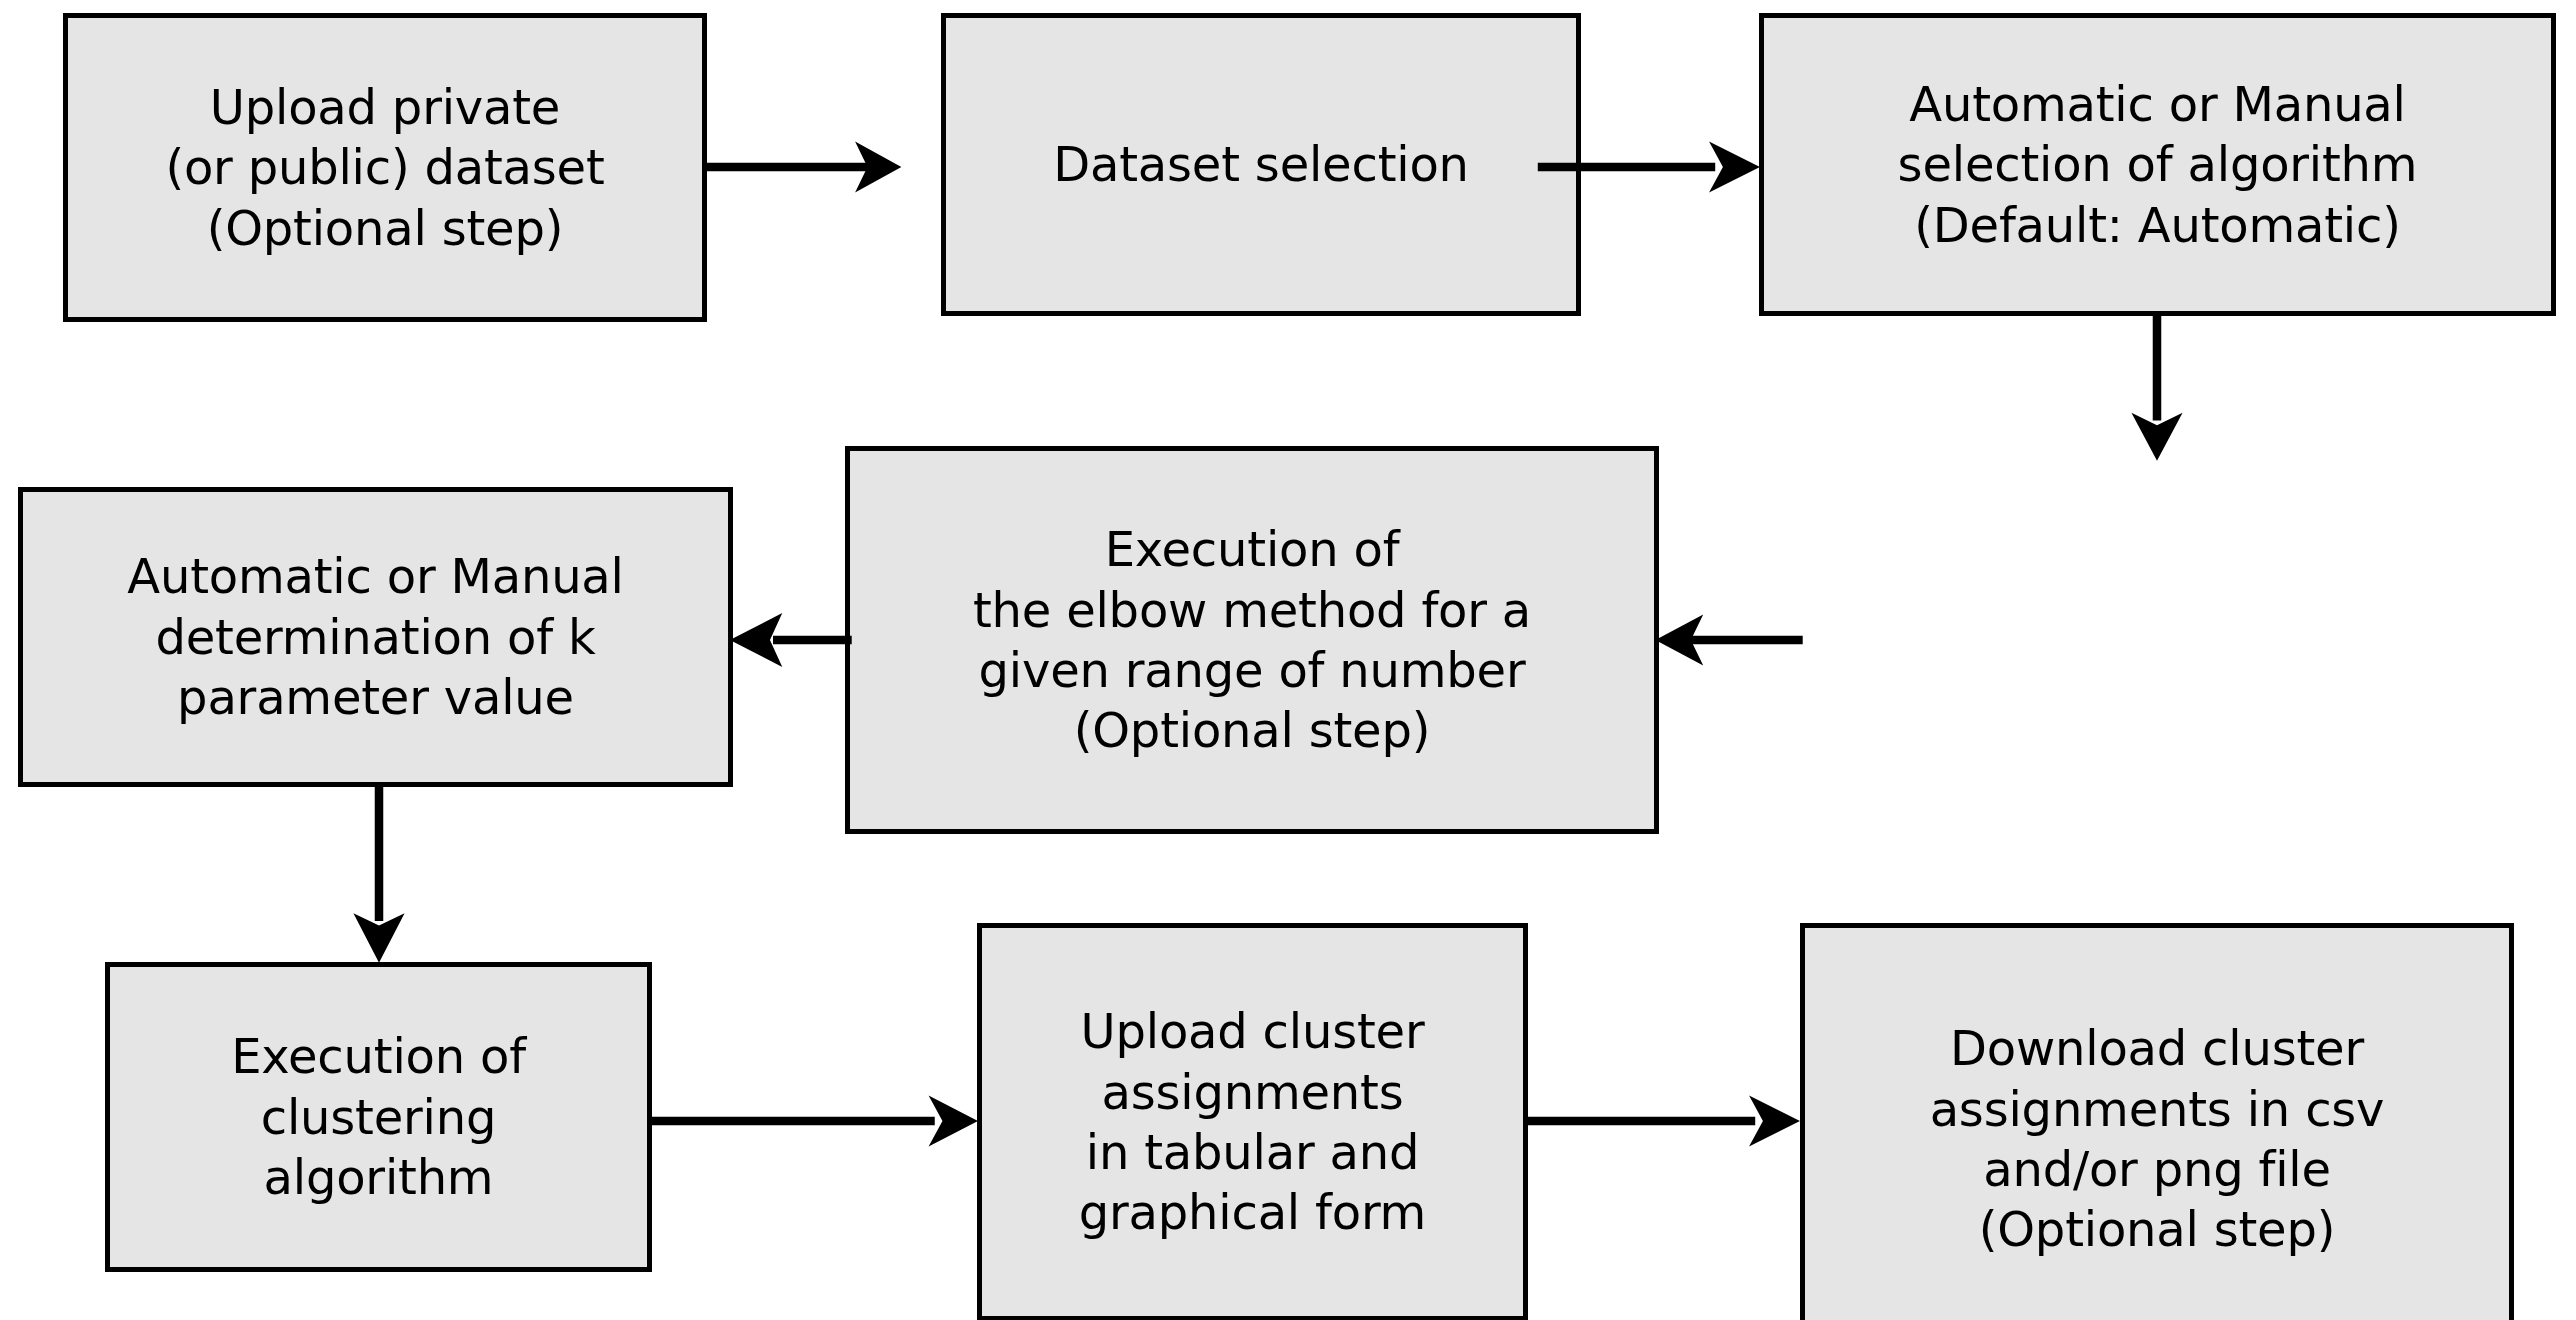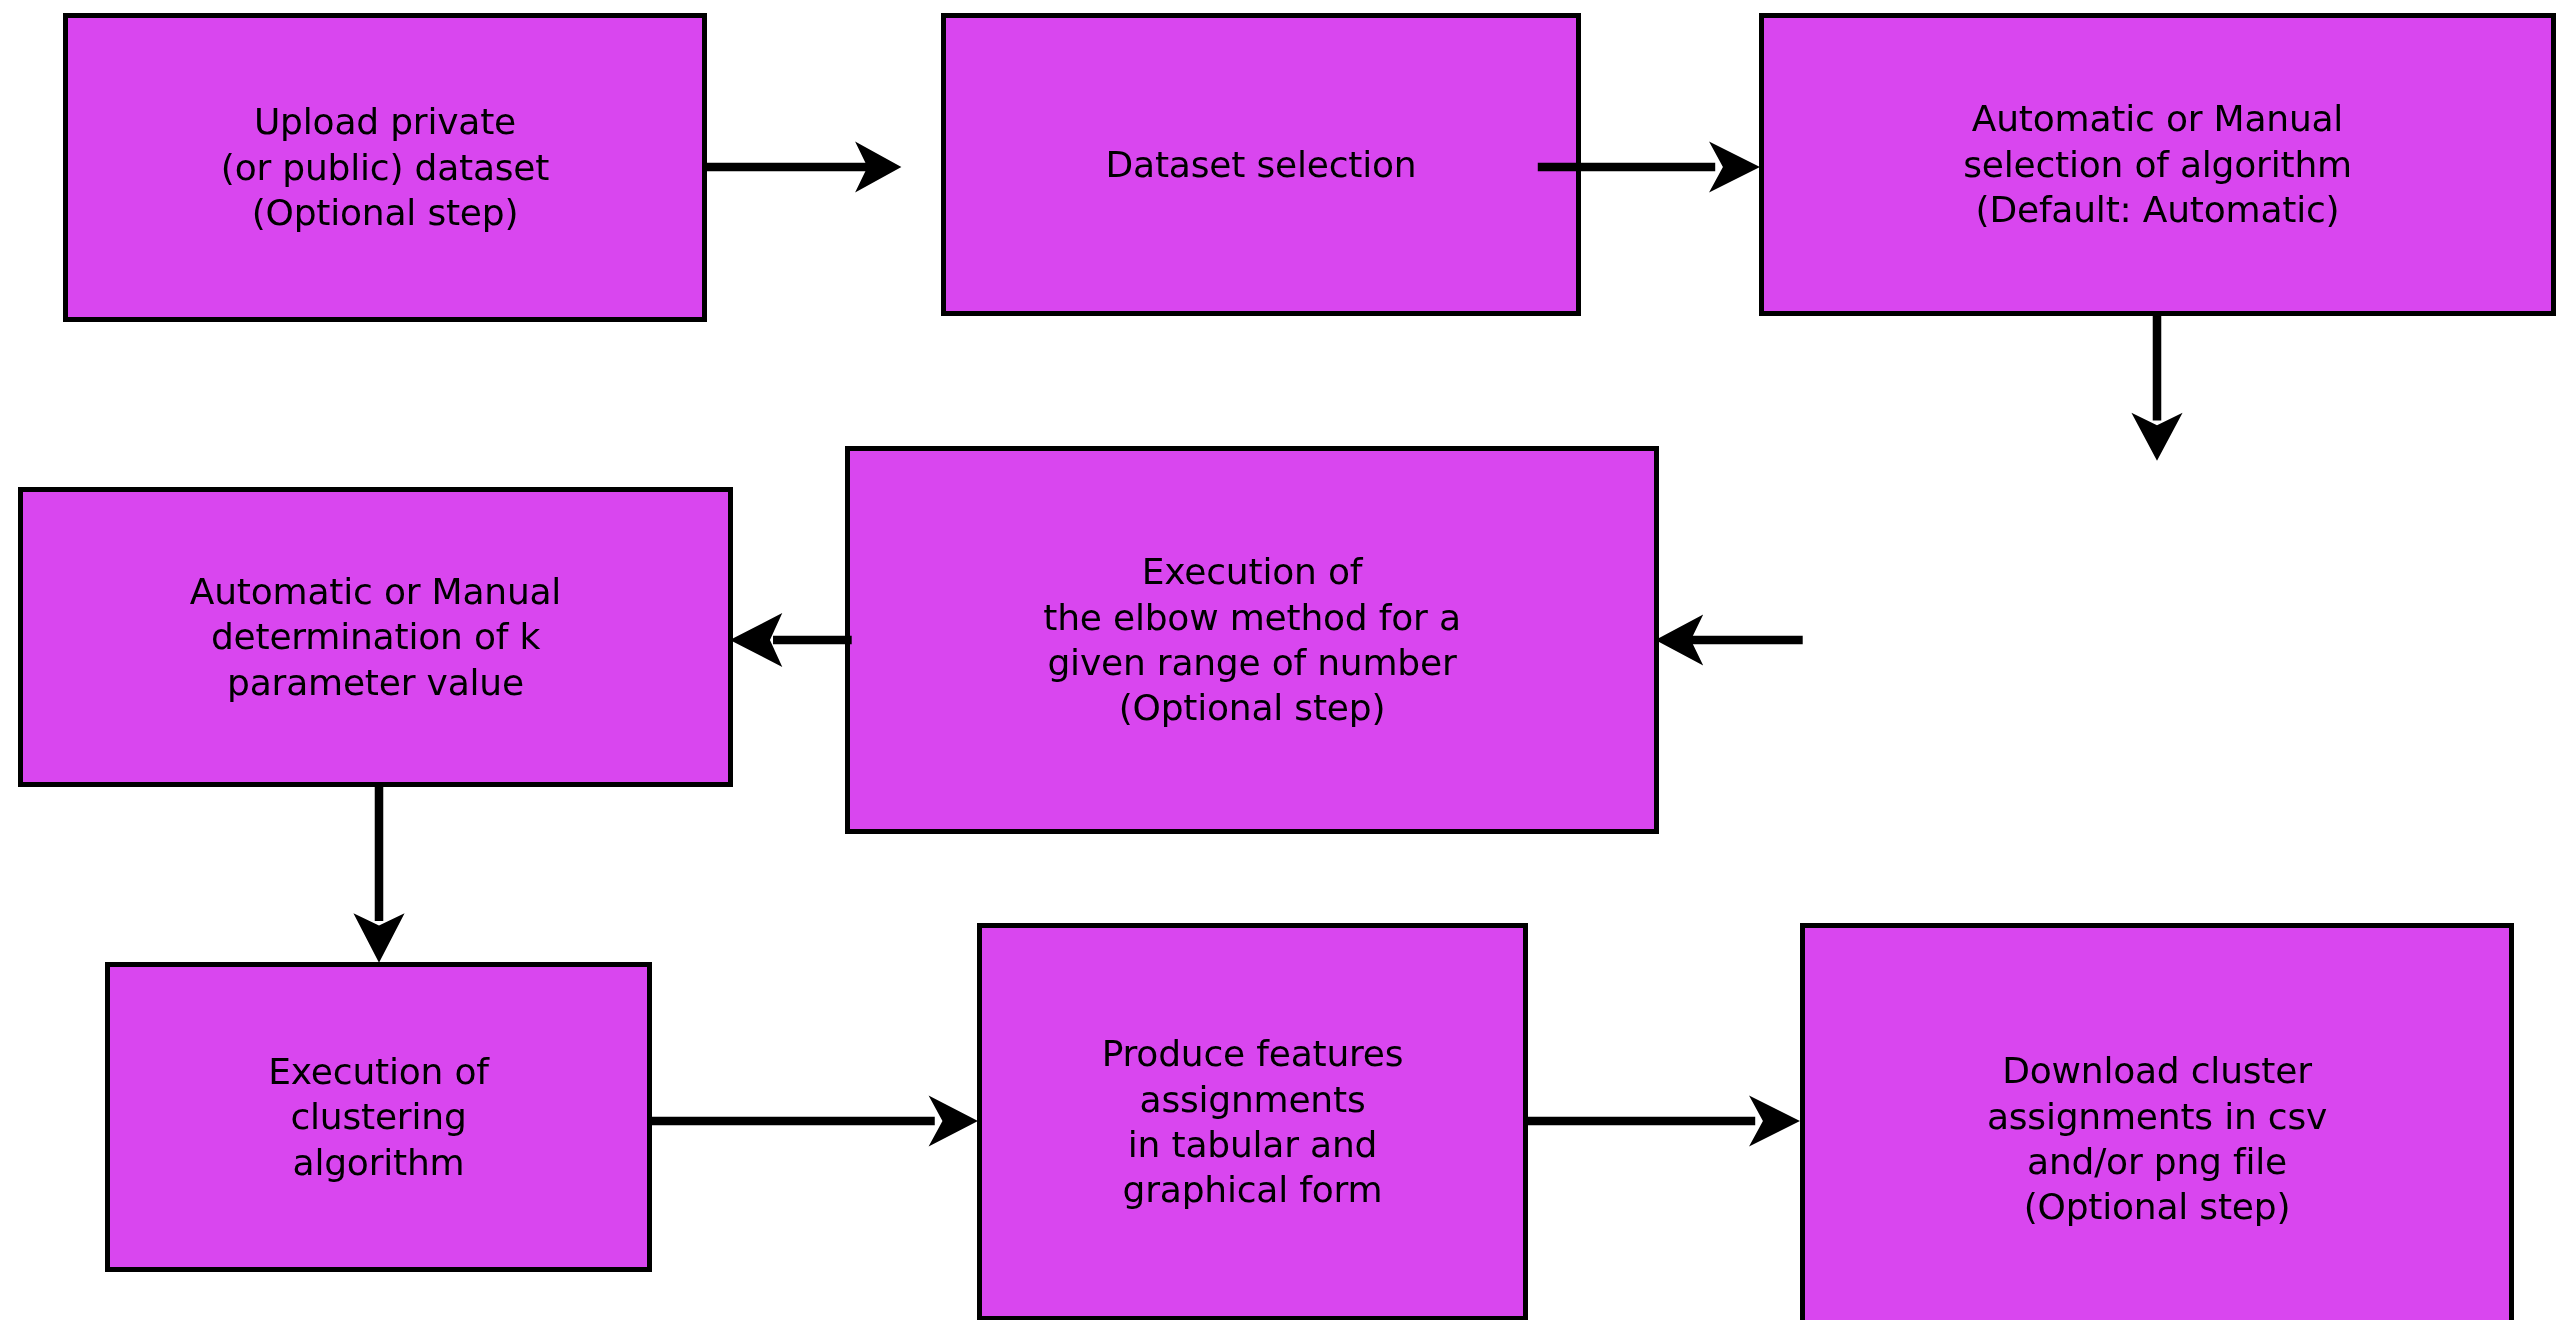--- a/index.html
+++ b/index.html
@@ -12,27 +12,27 @@
     width: 2576px;
     height: 1321px;
     background: #ffffff;
     font-family: "DejaVu Sans", sans-serif;
     overflow: hidden;
   }
   .node {
     position: absolute;
     box-sizing: border-box;
     border: 5.4px solid #000000;
-    background: #d946ef;
+    background: #e5e5e5;
     display: flex;
     align-items: center;
     justify-content: center;
     text-align: center;
     color: #000000;
-    font-size: 36px;
+    font-size: 48px;
     line-height: 1.26;
     padding: 3.1px 7.8px;
     white-space: pre-line;
     letter-spacing: -0.2px;
   }
   .edge {
     position: absolute;
     overflow: visible;
   }
   .edge svg { display: block; overflow: visible; }
@@ -59,21 +59,21 @@
   <div class="node" style="left:845px; top:446px; width:814px; height:388px;">Execution of
 the elbow method for a
 given range of number
 (Optional step)</div>
 
 
   <div class="node" style="left:105px; top:962px; width:547px; height:310px;">Execution of
 clustering
 algorithm</div>
 
-  <div class="node" style="left:977px; top:923px; width:551px; height:398px;">Produce features
+  <div class="node" style="left:977px; top:923px; width:551px; height:398px;">Upload cluster
 assignments
 in tabular and
 graphical form</div>
 
   <div class="node" style="left:1800px; top:923px; width:714px; height:432px;">Download cluster
 assignments in csv
 and/or png file
 (Optional step)</div>
 
   <div class="edge" style="left:702px; top:140px; width:209px; height:54px;">

